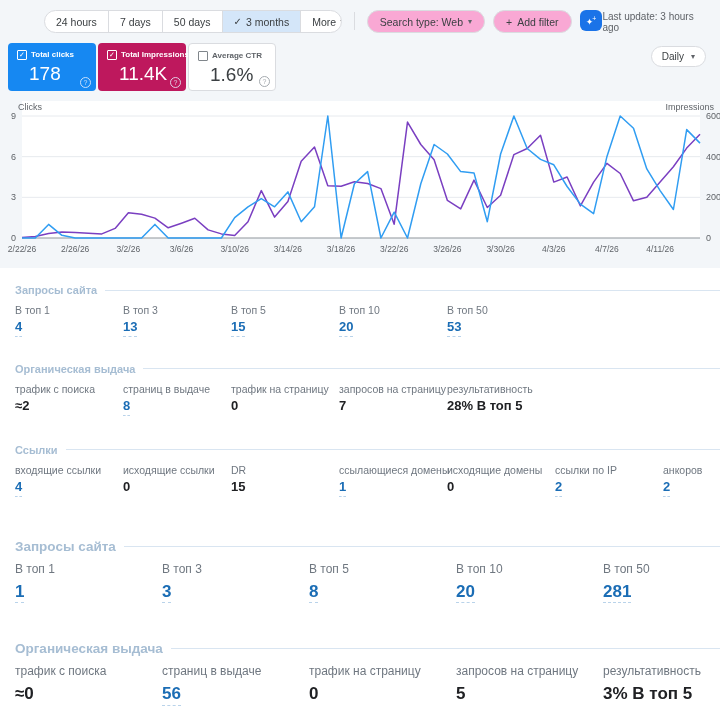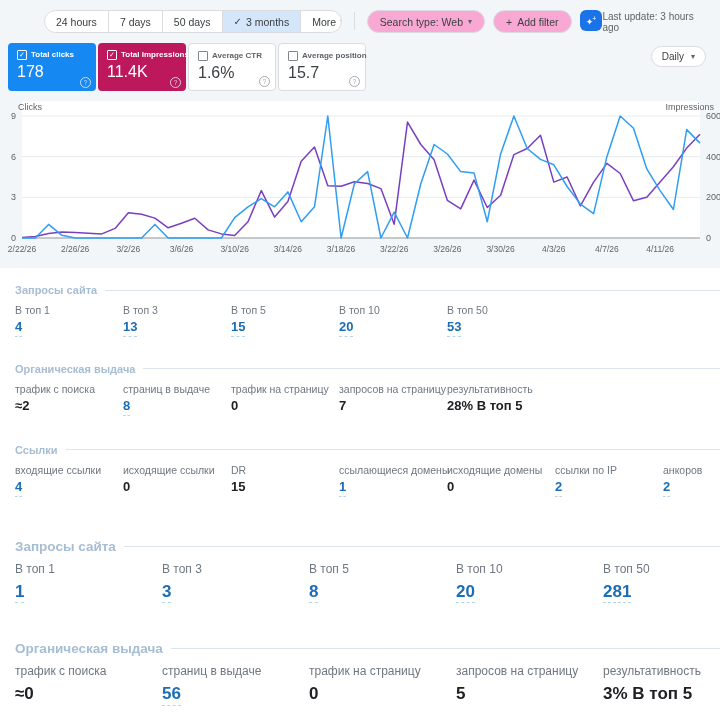--- a/index.html
+++ b/index.html
@@ -18,21 +18,21 @@
   .ai-btn sup{font-size:7px;margin-left:-1px;}
   .last-update{margin-left:auto;font-size:10px;color:#5f6368;padding-top:1px;}
   .cards-row{display:flex;padding:0 8px;margin-top:4px;}
   .card{width:88px;height:48px;border-radius:4px;margin-right:2px;position:relative;box-sizing:border-box;padding:7px 0 0 9px;background:#fff;border:1px solid #dadce0;}
   .card.colored{border:none;color:#fff;}
   .card-top{display:flex;gap:4px;}
   .cb{width:8px;height:8px;border:1px solid #80868b;font-size:7px;line-height:8px;border-radius:1px;text-align:center;color:inherit;flex:none;}
   .card.colored .cb{border-color:#fff;}
   .card-label{font-size:8px;font-weight:bold;color:#5f6368;white-space:nowrap;}
   .card.colored .card-label{color:#fff;}
-  .card-value{font-size:16px;margin-top:3px;color:#3c4043;}
+  .card-value{font-size:19px;margin-top:3px;color:#3c4043;margin-left:12px;}
   .card.colored .card-value{color:#fff;}
   .help{position:absolute;right:5px;bottom:3px;width:9px;height:9px;border:1px solid #9aa0a6;color:#9aa0a6;border-radius:50%;font-size:7px;display:flex;align-items:center;justify-content:center;opacity:.9;}
   .card.colored .help{border-color:#e6eefc;color:#e6eefc;opacity:.85;}
   .daily-btn{position:absolute;right:14px;top:46px;border:1px solid #dadce0;border-radius:11px;background:#fff;padding:0 10px;height:19px;font-size:10px;color:#3c4043;display:flex;align-items:center;gap:7px;text-align:right;}
   .chart-wrap{margin-top:10px;}
   .sections{padding-left:8px;margin-left:7px;}
   .sec-head{display:flex;align-items:center;gap:8px;}
   .sec-title{font-weight:bold;color:#a6bdd3;font-size:11px;white-space:nowrap;}
   .sec-rule{flex:1;height:1px;background:#d9e5f1;}
   .sec-items{display:flex;margin-top:8px;align-items:flex-start;}
@@ -103,28 +103,20 @@
         </div>
         <div class="card-value">11.4K</div>
         <div class="help">?</div>
       </div>
       <div class="card">
         <div class="card-top">
           <div class="cb"></div>
           <span class="card-label">Average CTR</span>
         </div>
         <div class="card-value">1.6%</div>
-        <div class="help">?</div>
-      </div>
-      <div class="card">
-        <div class="card-top">
-          <div class="cb"></div>
-          <span class="card-label">Average position</span>
-        </div>
-        <div class="card-value">15.7</div>
         <div class="help">?</div>
       </div>
     </div>
 
   <div class="daily-btn">
     <span>Daily</span>
     <span class="caret">▾</span>
   </div>
 
   <div class="chart-wrap">

